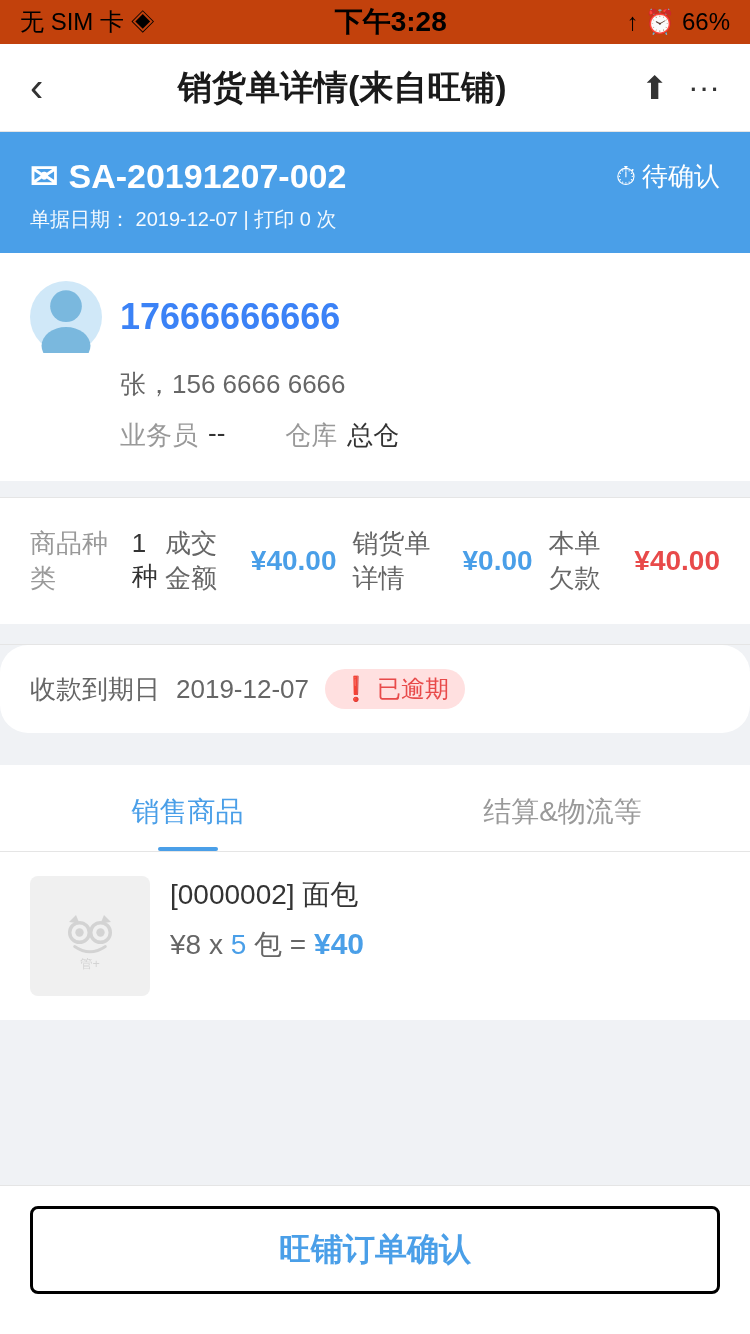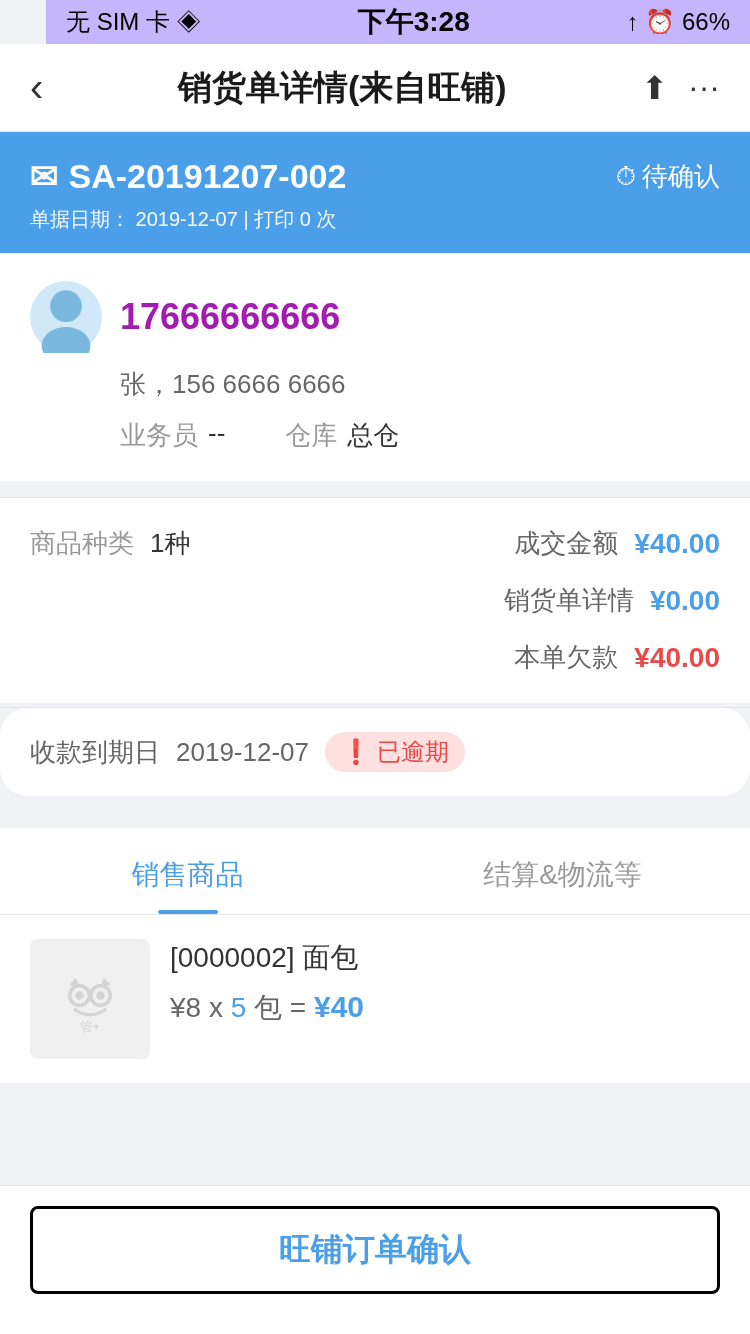--- a/index.html
+++ b/index.html
@@ -7,28 +7,27 @@
     body {
       width: 750px;
       min-height: 1334px;
       font-family: -apple-system, "PingFang SC", "Helvetica Neue", sans-serif;
       background: #f0f2f5;
       font-size: 28px;
     }
     
     .status-bar {
       height: 44px;
-      background: #c4b5fd;
+      background: #c2410c;
       display: flex;
       align-items: center;
       justify-content: space-between;
       padding: 0 20px;
       font-size: 24px;
       font-weight: 500;
-      margin-left: 46px;
     }
     .status-left { display: flex; align-items: center; gap: 8px; }
     .status-center { font-size: 28px; font-weight: 600; }
     .status-right { display: flex; align-items: flex-end; gap: 8px; font-size: 24px; }
 
     
     .nav-bar {
       height: 88px;
       background: #fff;
       display: flex;
@@ -107,21 +106,21 @@
       display: flex;
       align-items: center;
       justify-content: center;
       font-size: 40px;
       color: #7ab8de;
       flex-shrink: 0;
     }
     .customer-phone {
       font-size: 36px;
       font-weight: 600;
-      color: #a21caf;
+      color: #3b82f6;
     }
     .customer-sub {
       font-size: 26px;
       color: #666;
       margin-bottom: 16px;
       padding-left: 90px;
     }
     .customer-meta {
       display: flex;
       gap: 60px;
@@ -133,39 +132,39 @@
       display: flex;
       gap: 10px;
     }
     .meta-item .meta-label { color: #999; }
     .meta-item .meta-value { color: #333; }
 
     
     .summary-card {
       background: #fff;
       padding: 28px 30px;
-      margin-bottom: 4px;
+      margin-bottom: 20px;
       display: flex;
       justify-content: space-between;
       align-items: flex-start;
     }
     .summary-left {
       display: flex;
       gap: 16px;
       font-size: 26px;
       color: #666;
       align-items: center;
     }
     .summary-left .label { color: #999; }
     .summary-left .value { color: #333; font-weight: 500; }
     .summary-right {
       display: flex;
-      flex-direction: column;
+      flex-direction: row;
       align-items: flex-end;
-      gap: 22px;
+      gap: 16px;
     }
     .amount-row {
       display: flex;
       gap: 16px;
       font-size: 26px;
       align-items: center;
     }
     .amount-label { color: #666; }
     .amount-value-blue { color: #4a9fe8; font-weight: 600; font-size: 28px; }
     .amount-value-red { color: #e84a4a; font-weight: 600; font-size: 28px; }

